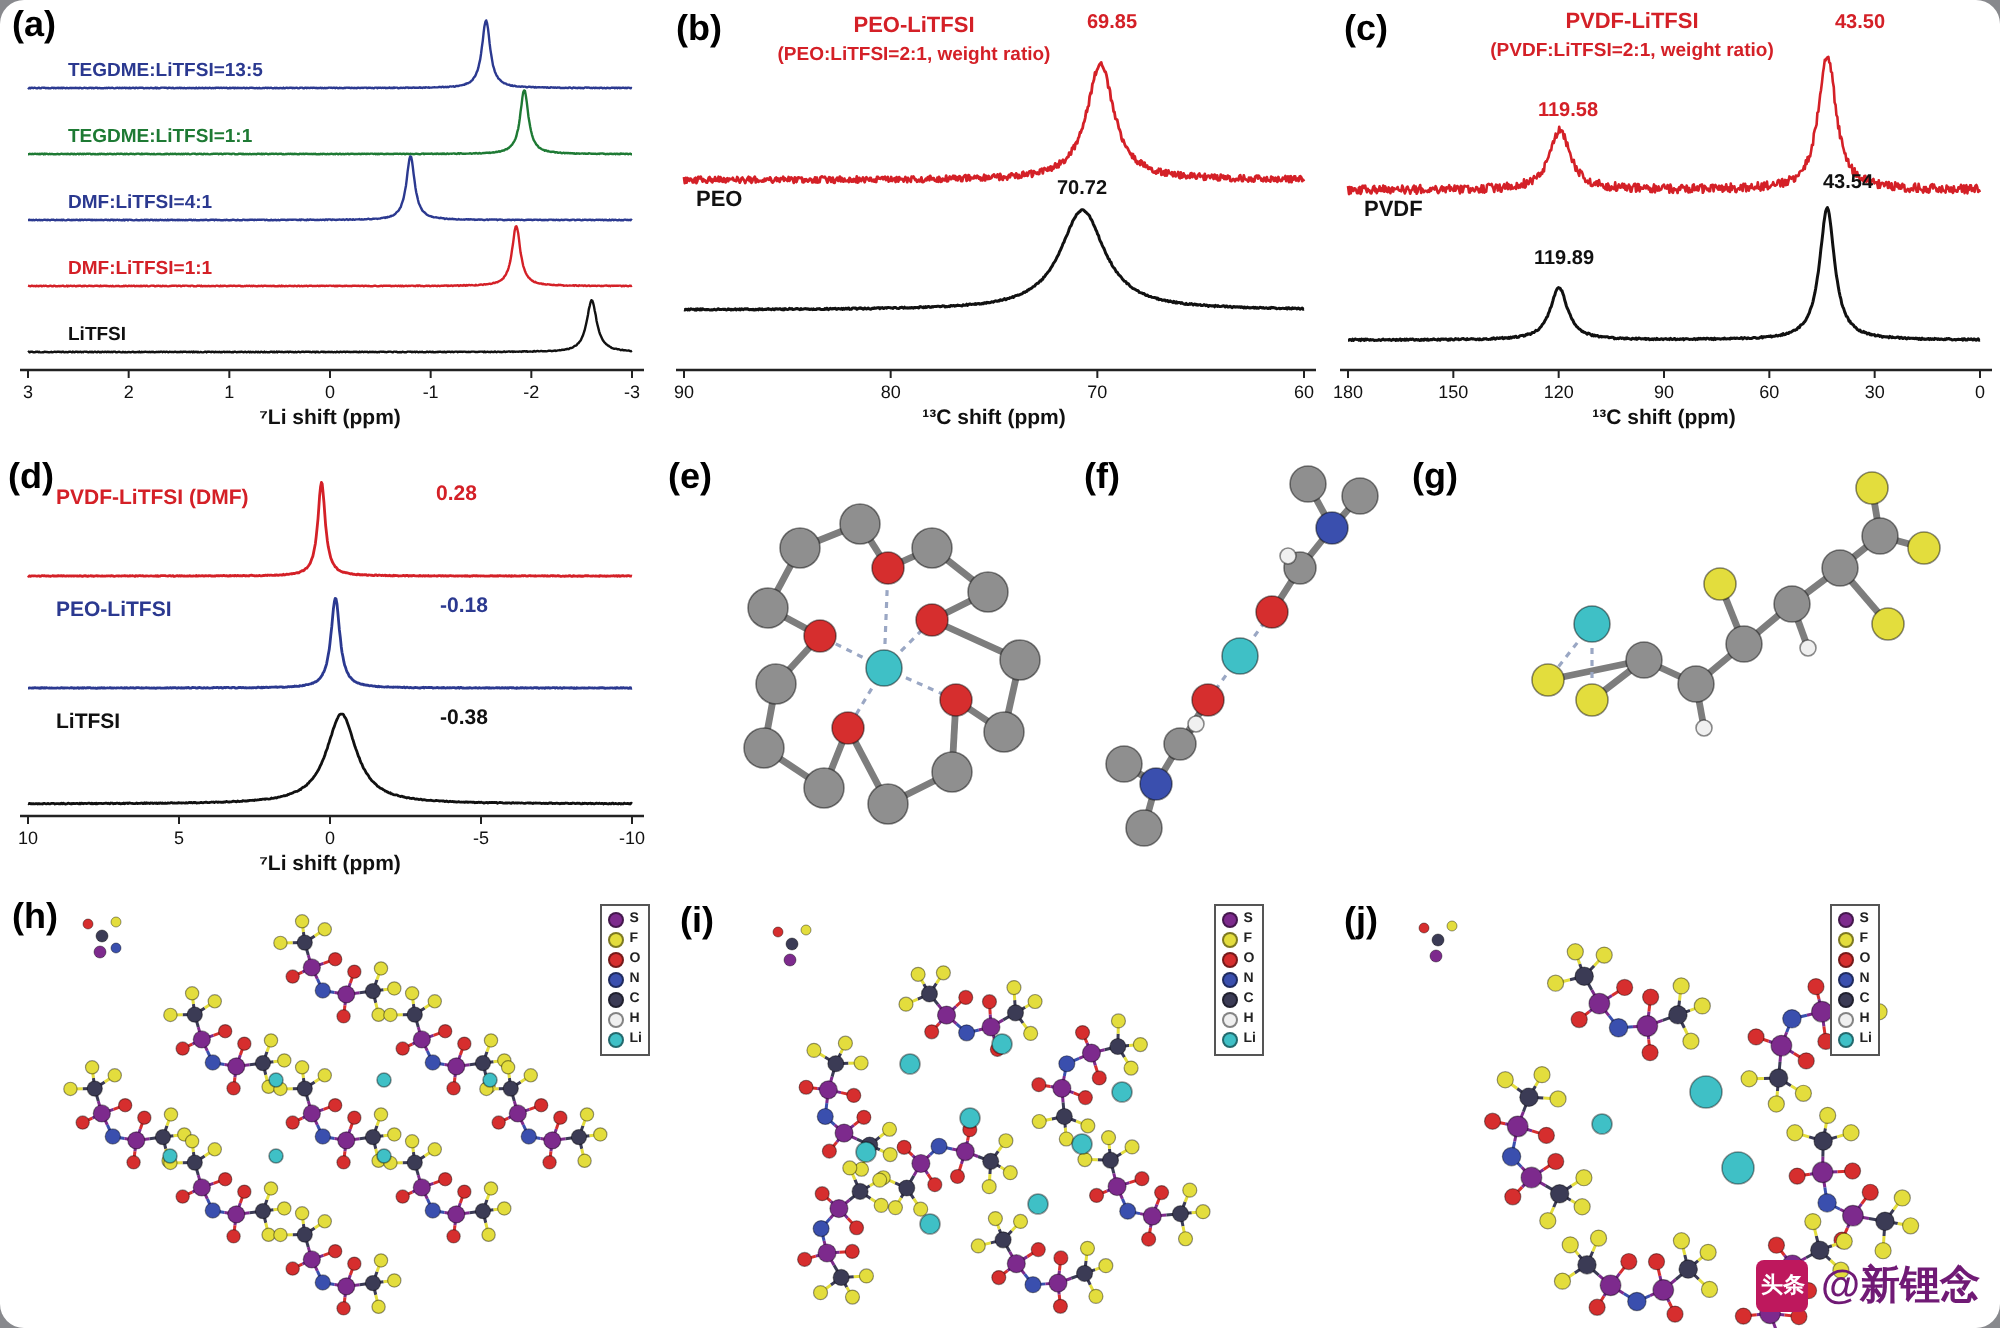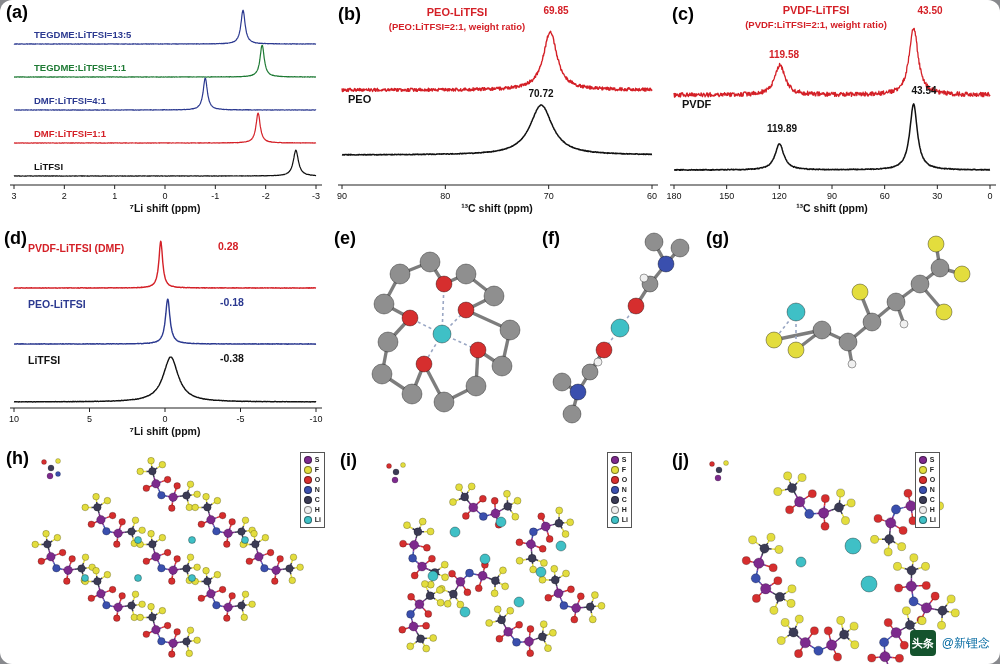--- a/index.html
+++ b/index.html
@@ -6,22 +6,22 @@
   .figure{position:relative;width:1000px;height:664px;background:#ffffff;border-radius:12px;overflow:hidden;}
   .panel{position:absolute;}
   .plabel{position:absolute;font-weight:700;font-size:18px;color:#000;z-index:3;}
   svg{position:absolute;left:0;top:0;}
   svg text{font-family:"Liberation Sans",sans-serif;}
   .md-legend{position:absolute;border:1px solid #555;background:#fff;padding:3px 3px;display:flex;flex-direction:column;gap:2px;z-index:4;}
   .md-legend .row{display:flex;align-items:center;gap:3px;}
   .md-legend .dot{width:8px;height:8px;border-radius:50%;border:1px solid rgba(0,0,0,.45);box-sizing:border-box;}
   .md-legend .lbl{font-size:7px;line-height:8px;font-weight:700;color:#222;}
   .watermark{position:absolute;right:10px;bottom:8px;display:flex;align-items:center;gap:6px;z-index:5;}
-  .wm-icon{width:26px;height:26px;background:#14532d;color:#fff;border-radius:4px;display:flex;align-items:center;justify-content:center;font-size:11px;font-weight:700;}
-  .wm-handle{font-size:12px;font-weight:400;color:#0369a1;}
+  .wm-icon{width:26px;height:26px;background:#be185d;color:#fff;border-radius:4px;display:flex;align-items:center;justify-content:center;font-size:11px;font-weight:700;}
+  .wm-handle{font-size:20px;font-weight:700;color:#701a75;}
 </style>
 </head>
 <body>
 
 <div class="figure">
 
   <div class="panel" style="left:0;top:0;width:332px;height:222px">
     <div class="plabel" style="left:6px;top:2px">(a)</div>
     <svg width="332" height="222">
         <line x1="10" y1="185" x2="322" y2="185" stroke="#222" stroke-width="1.2"></line>

